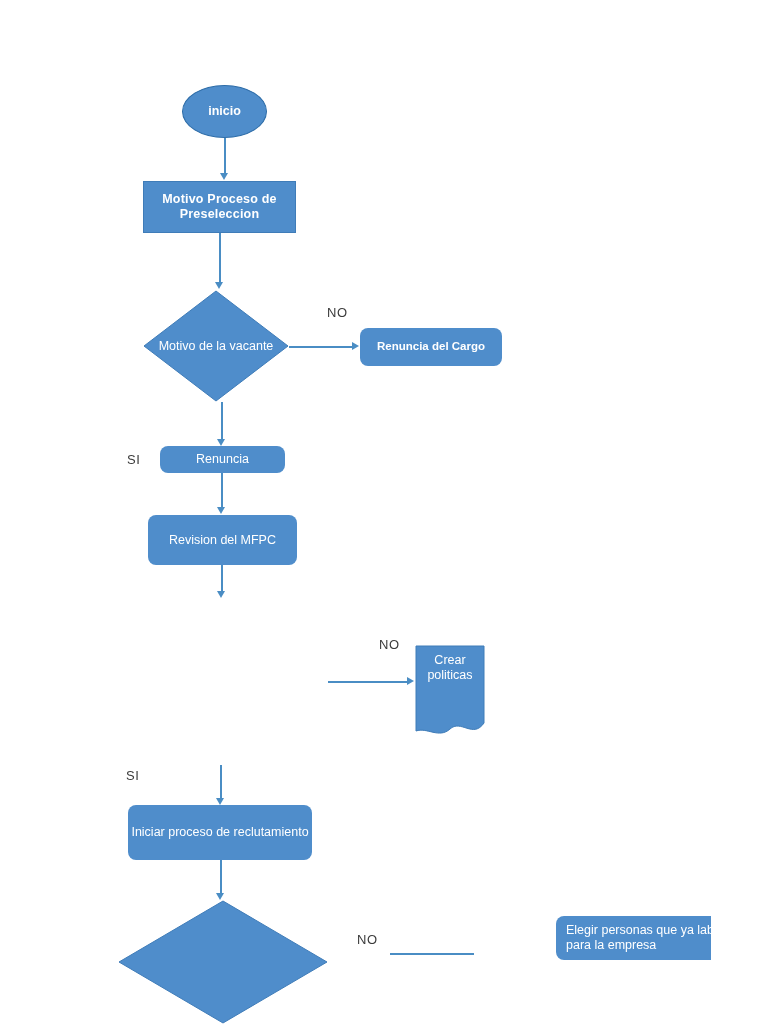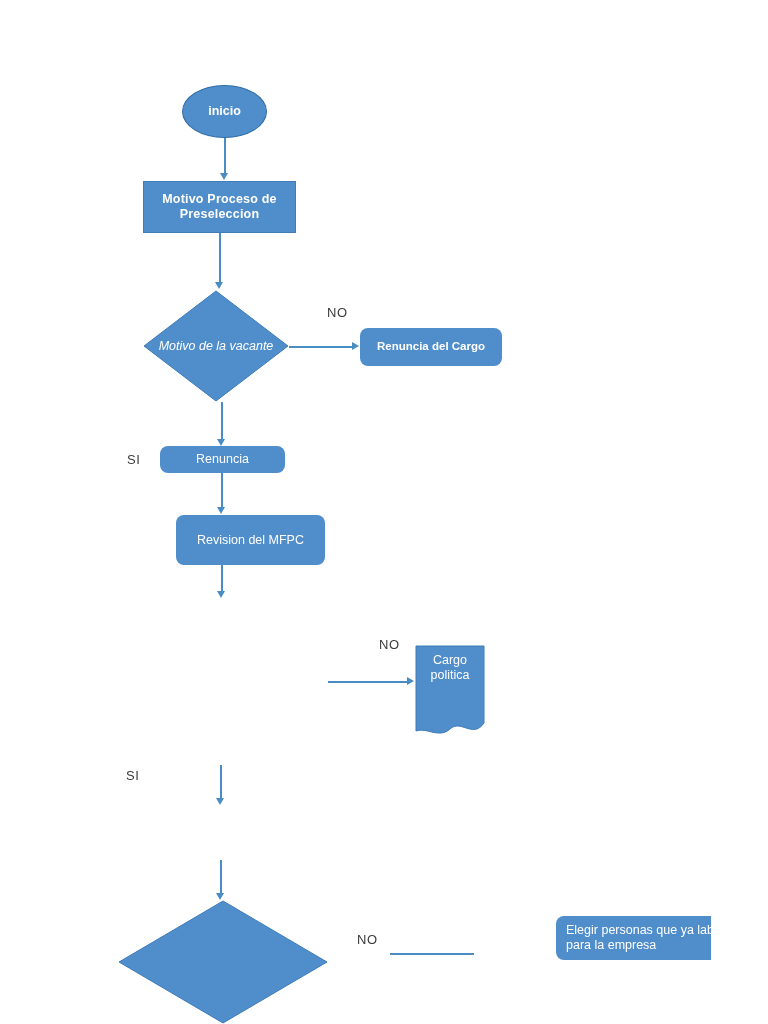--- a/index.html
+++ b/index.html
@@ -62,21 +62,20 @@
   }
   .n-renuncia {
     left: 160px; top: 446px;
     width: 125px; height: 27px;
     font-size: 12.5px;
   }
   .n-mfpc {
     left: 148px; top: 515px;
     width: 149px; height: 50px;
     font-size: 12.5px;
-    margin-left: 28px;
   }
   .n-reclut {
     left: 128px; top: 805px;
     width: 184px; height: 55px;
     font-size: 12.5px;
   }
   .n-elegir {
     left: 556px; top: 916px;
     width: 190px; height: 44px;
     font-size: 12.5px;
@@ -104,21 +103,20 @@
     left: 0; top: 0;
     width: 100%; height: 100%;
     display: flex;
     align-items: center;
     justify-content: center;
     text-align: center;
     color: #ffffff;
     font-size: 12.5px;
     line-height: 1.2;
     pointer-events: none;
-    font-style: italic;
   }
   .d1 { left: 143px; top: 290px; }
   .d2 { left: 110px; top: 597px; }
   .d3 { left: 118px; top: 900px; }
 
   
   .doc-wrap { position: absolute; left: 415px; top: 645px; }
   .doc-label {
     position: absolute;
     left: 0; top: 8px;
@@ -214,23 +212,24 @@
 
   <div class="node n-rounded n-renuncia">Renuncia</div>
 
   <div class="node n-rounded n-mfpc">Revision del MFPC</div>
 
 
   <div class="doc-wrap">
     <svg width="70" height="94" viewBox="0 0 70 94">
       <path d="M1,1 L69,1 L69,78 C58,94 46,74 35,84 C24,94 12,82 1,86 Z" fill="#4F8DCB" stroke="#3F7CB8" stroke-width="1"></path>
     </svg>
-    <div class="doc-label">Cargo politica</div>
-  </div>
-
+    <div class="doc-label">Crear politicas</div>
+  </div>
+
+  <div class="node n-rounded n-reclut">Iniciar proceso de reclutamiento</div>
 
   <div class="diamond-wrap d3">
     <svg width="210" height="170" viewBox="0 0 210 170">
       <polygon points="105,1 209,62 105,123 1,62" fill="#4F8DCB" stroke="#3F7CB8" stroke-width="1"></polygon>
     </svg>
     <div class="diamond-label"></div>
   </div>
 
   <div id="clip-right">
     <div class="node n-rounded n-elegir">Elegir personas que ya laboran para la empresa</div>

